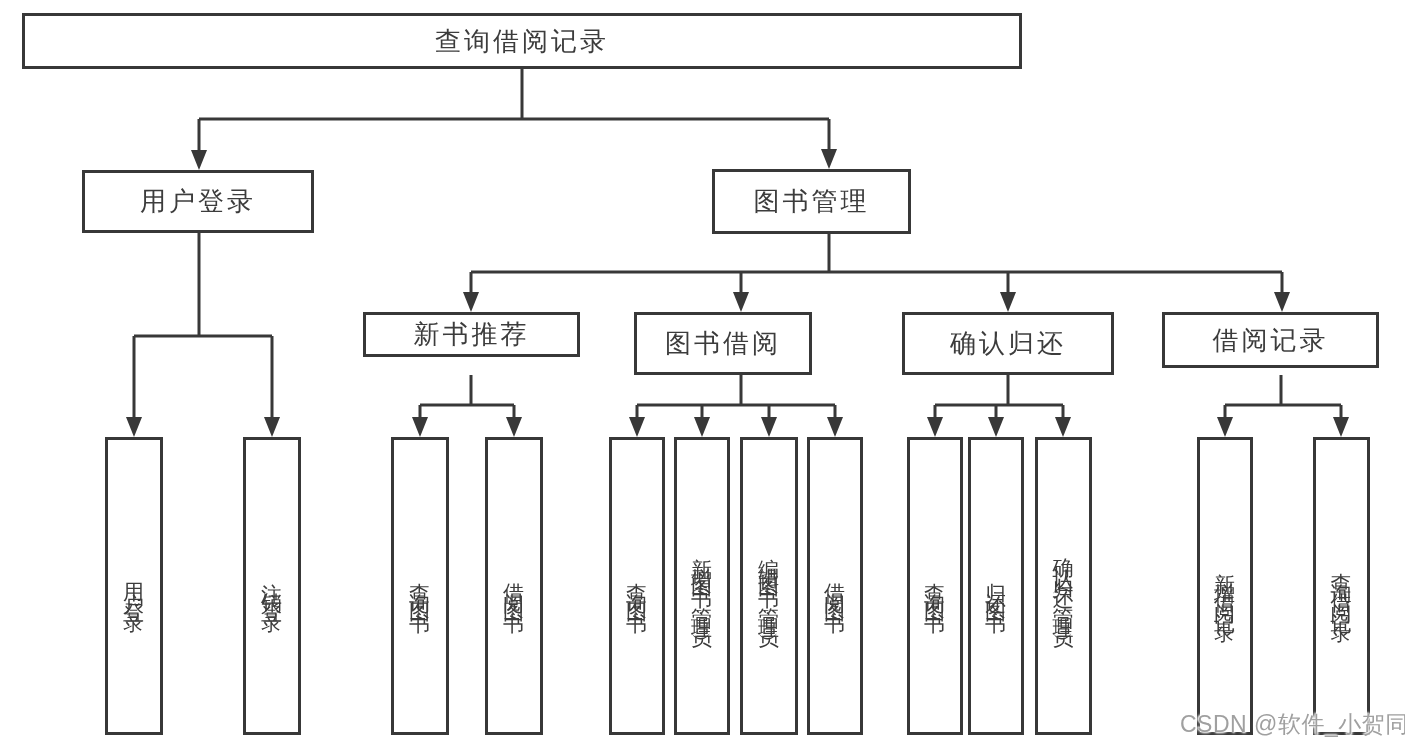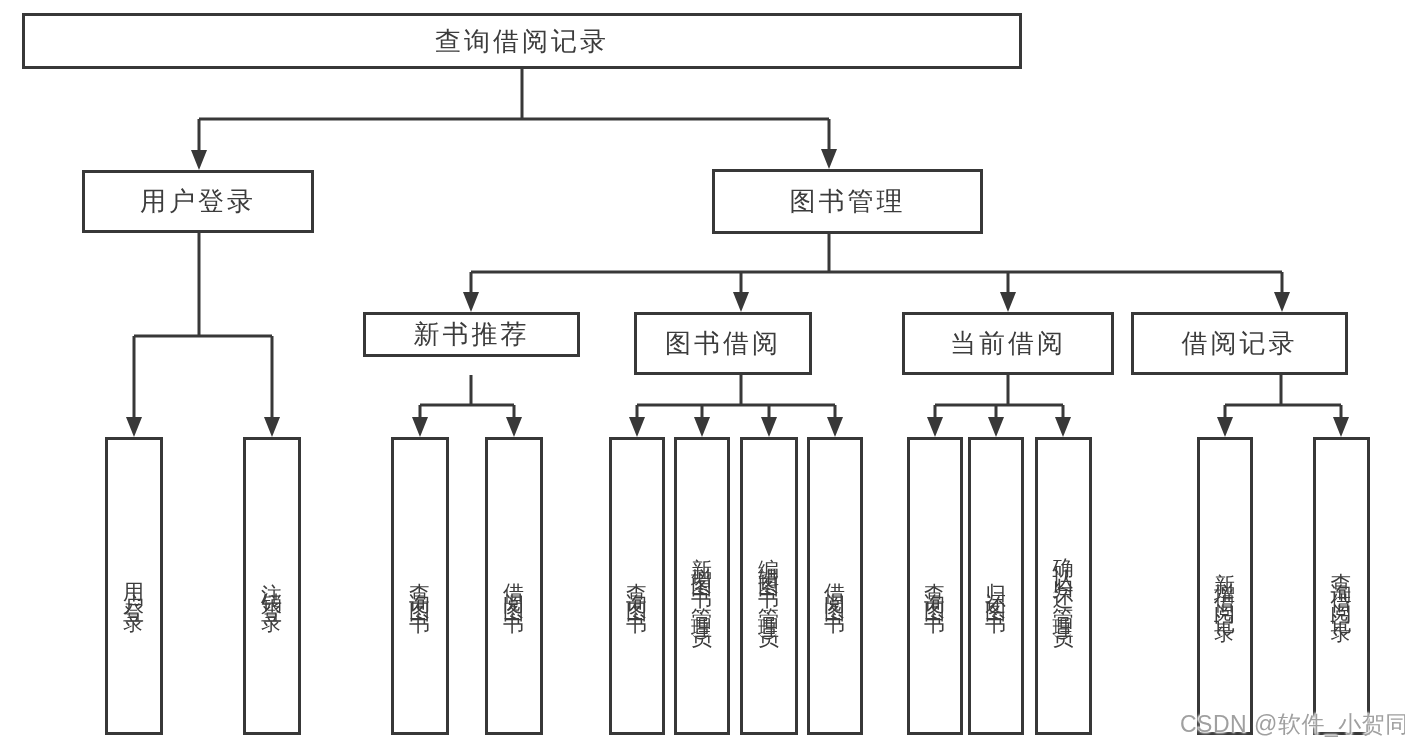--- a/index.html
+++ b/index.html
@@ -68,34 +68,34 @@
     </g>
   </svg>
 
   <div class="node box-h" style="left:22px;top:13px;width:1000px;height:56px">
     <span class="lbl">查询借阅记录</span>
   </div>
 
   <div class="node box-h" style="left:82px;top:170px;width:232px;height:63px">
     <span class="lbl">用户登录</span>
   </div>
-  <div class="node box-h" style="left:712px;top:169px;width:271px;height:65px">
+  <div class="node box-h" style="left:712px;top:169px;width:199px;height:65px">
     <span class="lbl">图书管理</span>
   </div>
 
   <div class="node box-h" style="left:363px;top:312px;width:217px;height:45px">
     <span class="lbl">新书推荐</span>
   </div>
   <div class="node box-h" style="left:634px;top:312px;width:178px;height:63px">
     <span class="lbl">图书借阅</span>
   </div>
   <div class="node box-h" style="left:902px;top:312px;width:212px;height:63px">
-    <span class="lbl">当前借阅</span>
+    <span class="lbl">确认归还</span>
   </div>
-  <div class="node box-h" style="left:1131px;top:312px;width:217px;height:63px">
+  <div class="node box-h" style="left:1162px;top:312px;width:217px;height:56px">
     <span class="lbl">借阅记录</span>
   </div>
 
   <div class="node box-v" style="left:105px;top:437px;width:58px;height:298px">
     <span class="lbl">用户登录</span>
   </div>
   <div class="node box-v" style="left:243px;top:437px;width:58px;height:298px">
     <span class="lbl">注销登录</span>
   </div>
 

